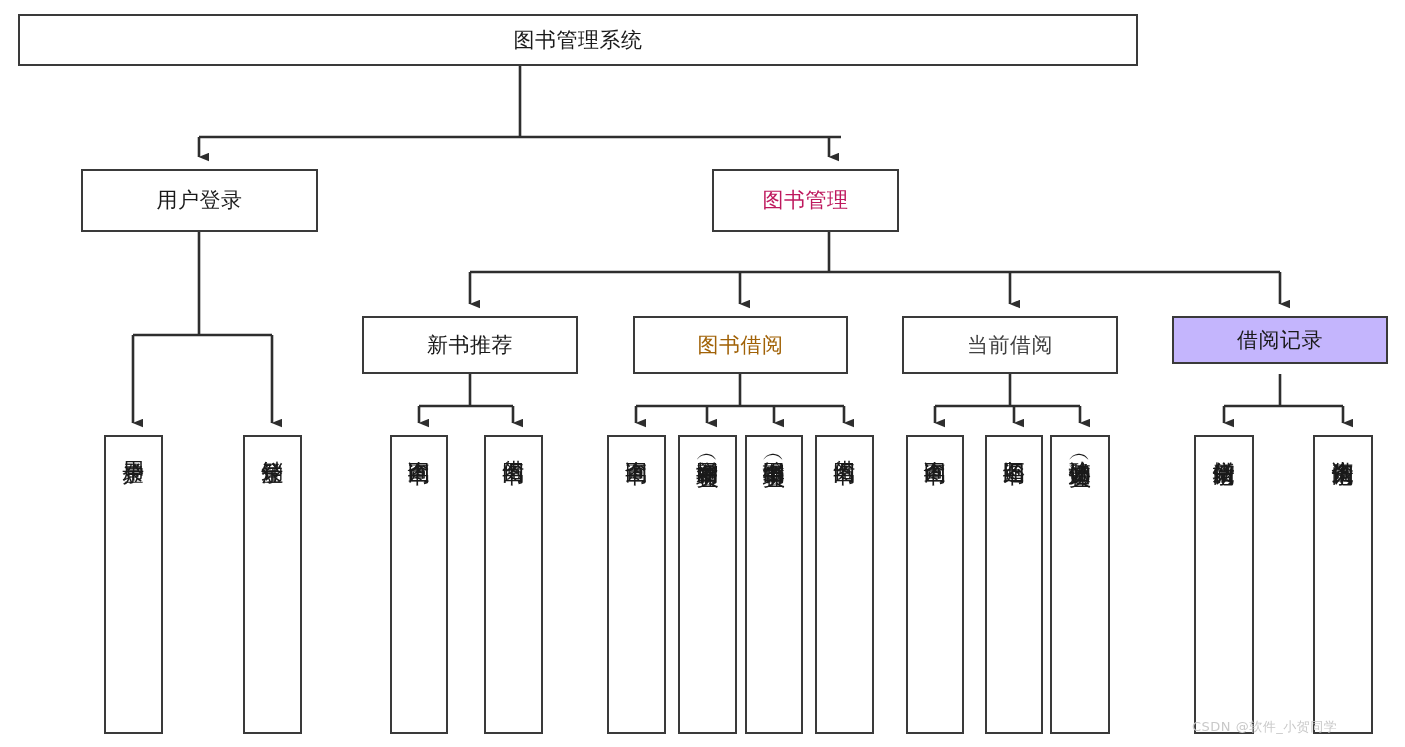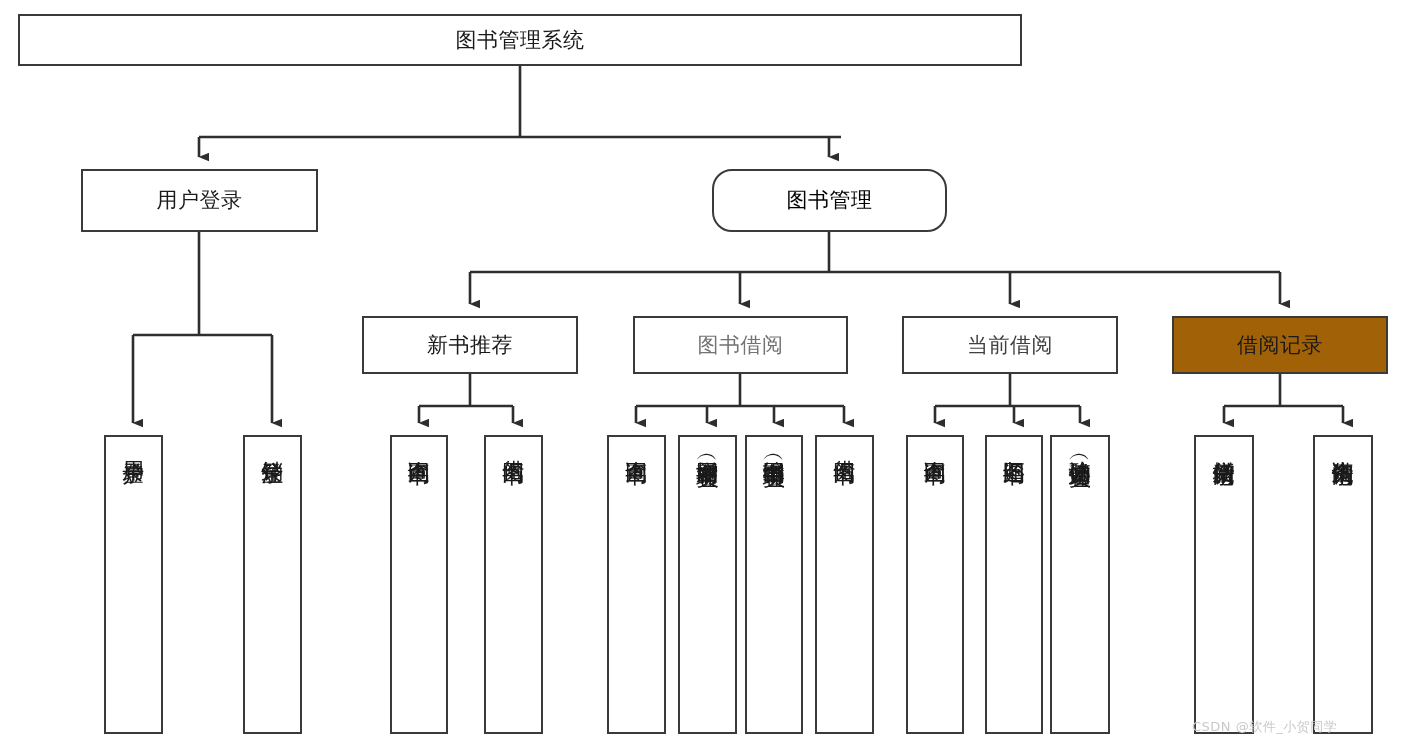--- a/index.html
+++ b/index.html
@@ -114,41 +114,41 @@
       <path d="M 1014 406 L 1014 423" marker-end="url(#arrowhead)"></path>
       <path d="M 1080 406 L 1080 423" marker-end="url(#arrowhead)"></path>
 
       <path d="M 1280 374 L 1280 406"></path>
       <path d="M 1224 406 L 1343 406"></path>
       <path d="M 1224 406 L 1224 423" marker-end="url(#arrowhead)"></path>
       <path d="M 1343 406 L 1343 423" marker-end="url(#arrowhead)"></path>
     </g>
   </svg>
 
-  <div class="node horiz" id="node-root" style="left: 18px; top: 14px; width: 1004px; height: 52px; border-color: rgb(58, 58, 58); background: rgb(255, 255, 255); color: rgb(26, 26, 26);">
+  <div class="node horiz" id="node-root" style="left: 18px; top: 14px; width: 1120px; height: 52px; border-color: rgb(58, 58, 58); background: rgb(255, 255, 255); color: rgb(26, 26, 26);">
     <span class="node-label">图书管理系统</span>
   </div>
 
   <div class="node horiz" id="node-l2-0" style="left: 81px; top: 169px; width: 237px; height: 63px; border-color: rgb(58, 58, 58); background: rgb(255, 255, 255); color: rgb(26, 26, 26);">
     <span class="node-label">用户登录</span>
   </div>
-  <div class="node horiz" id="node-l2-1" style="left: 712px; top: 169px; width: 235px; height: 63px; border-color: rgb(58, 58, 58); background: rgb(255, 255, 255); color: #000000; border-radius: 20px;">
+  <div class="node horiz" id="node-l2-1" style="left: 712px; top: 169px; width: 187px; height: 63px; border-color: rgb(58, 58, 58); background: rgb(255, 255, 255); color: #be185d;">
     <span class="node-label">图书管理</span>
   </div>
 
   <div class="node horiz" id="node-l3-0" style="left: 362px; top: 316px; width: 216px; height: 58px; border-color: rgb(58, 58, 58); background: rgb(255, 255, 255); color: rgb(26, 26, 26);">
     <span class="node-label">新书推荐</span>
   </div>
-  <div class="node horiz" id="node-l3-1" style="left: 633px; top: 316px; width: 215px; height: 58px; border-color: rgb(58, 58, 58); background: rgb(255, 255, 255); color: #737373;">
+  <div class="node horiz" id="node-l3-1" style="left: 633px; top: 316px; width: 215px; height: 58px; border-color: rgb(58, 58, 58); background: rgb(255, 255, 255); color: #a16207;">
     <span class="node-label">图书借阅</span>
   </div>
   <div class="node horiz" id="node-l3-2" style="left: 902px; top: 316px; width: 216px; height: 58px; border-color: rgb(58, 58, 58); background: rgb(255, 255, 255); color: #404040;">
     <span class="node-label">当前借阅</span>
   </div>
-  <div class="node horiz" id="node-l3-3" style="left: 1172px; top: 316px; width: 216px; height: 58px; border-color: rgb(58, 58, 58); background: #a16207; color: rgb(26, 26, 26);">
+  <div class="node horiz" id="node-l3-3" style="left: 1172px; top: 316px; width: 216px; height: 48px; border-color: rgb(58, 58, 58); background: #c4b5fd; color: rgb(26, 26, 26);">
     <span class="node-label">借阅记录</span>
   </div>
 
   <div class="node vert" id="node-leaf-0" style="left: 104px; top: 435px; width: 59px; height: 299px; border-color: rgb(58, 58, 58); background: rgb(255, 255, 255); color: rgb(26, 26, 26);">
     <span class="node-label">用户登录</span>
   </div>
   <div class="node vert" id="node-leaf-1" style="left: 243px; top: 435px; width: 59px; height: 299px; border-color: rgb(58, 58, 58); background: rgb(255, 255, 255); color: rgb(26, 26, 26);">
     <span class="node-label">注销登录</span>
   </div>
   <div class="node vert" id="node-leaf-2" style="left: 390px; top: 435px; width: 58px; height: 299px; border-color: rgb(58, 58, 58); background: rgb(255, 255, 255); color: rgb(26, 26, 26);">

